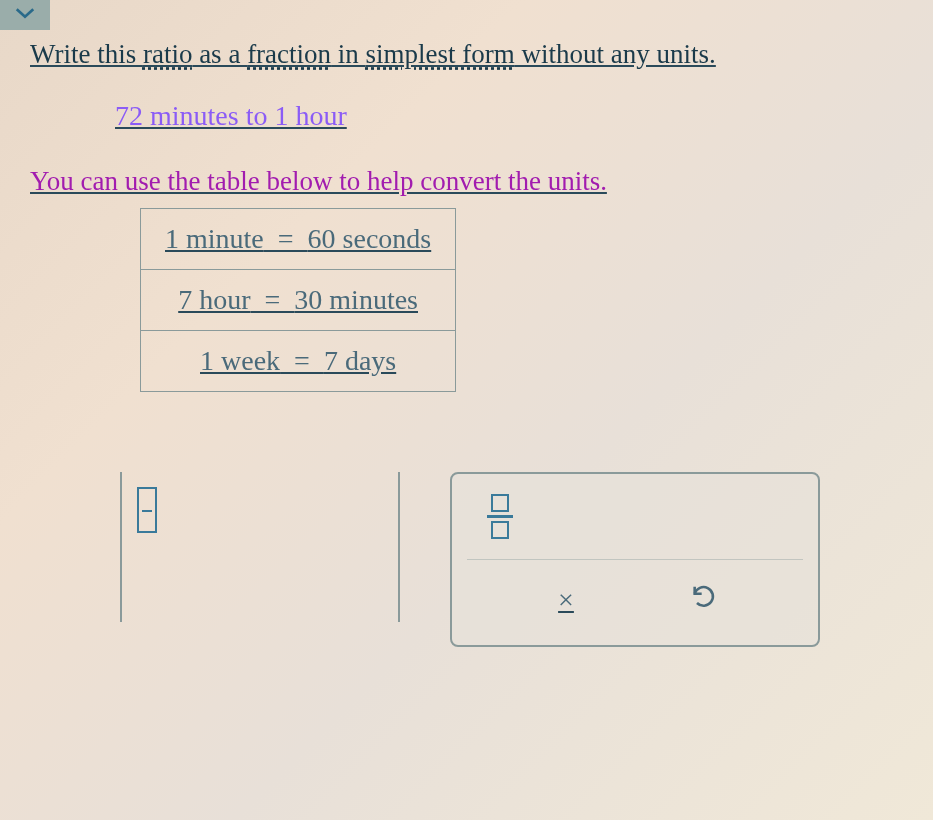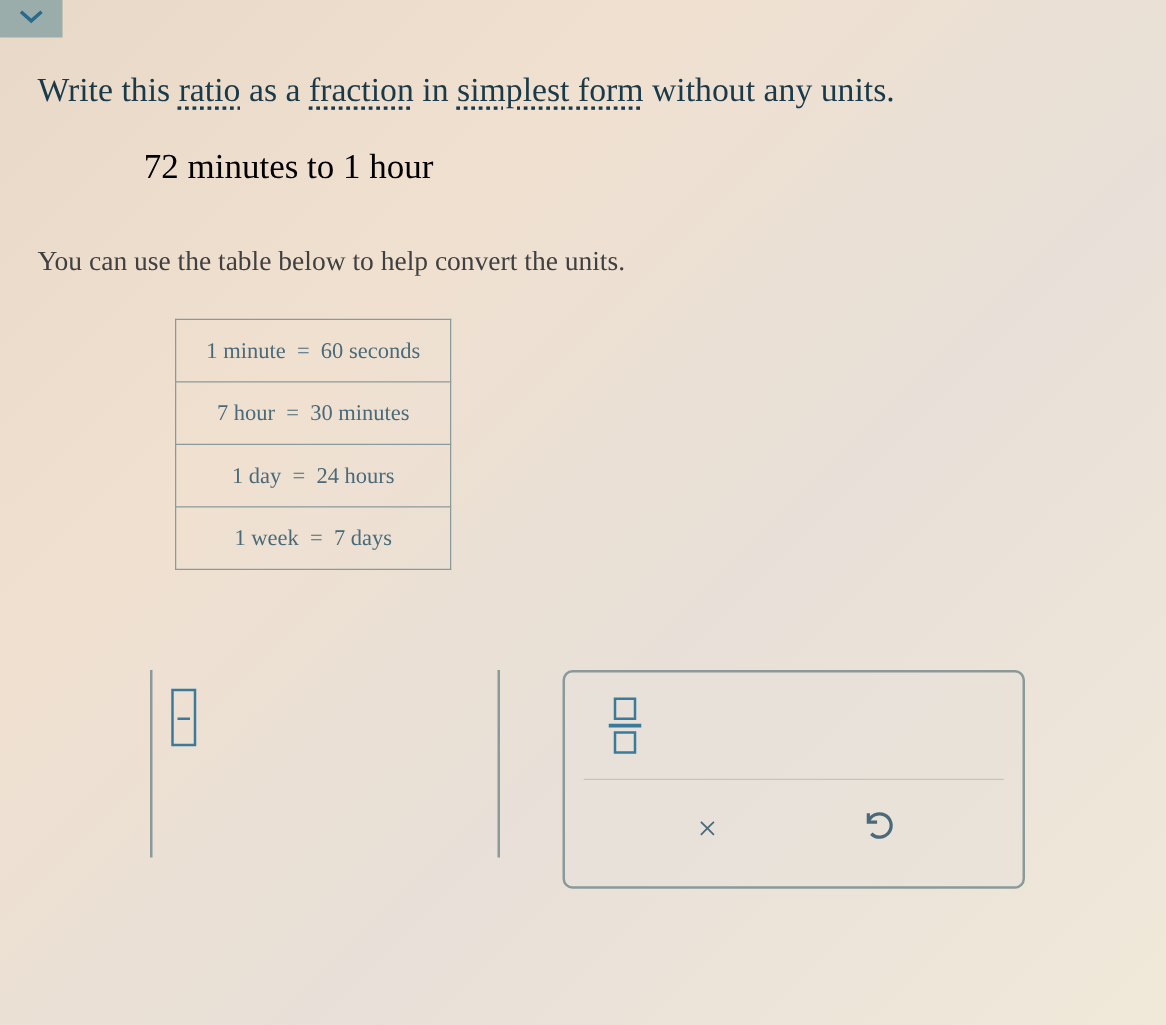--- a/index.html
+++ b/index.html
@@ -25,53 +25,54 @@
       background: #9aadaa;
       display: flex;
       align-items: center;
       justify-content: center;
     }
     .chevron-box svg {
       width: 22px;
       height: 14px;
     }
     .content {
-      padding: 52px 30px 30px 30px;
+      padding: 34px 30px 30px 30px;
+      text-decoration: underline;
     }
     .question {
       font-size: 27px;
       color: #1a3a4a;
       line-height: 1.5;
       margin-bottom: 25px;
     }
     .underline {
       text-decoration: underline;
       text-decoration-style: dotted;
       text-underline-offset: 4px;
     }
     .ratio-line {
       font-size: 28px;
-      color: #000000;
+      color: #8b5cf6;
       margin-left: 85px;
-      margin-bottom: 46px;
+      margin-bottom: 34px;
     }
     .helper-text {
-      font-size: 22px;
-      color: #404040;
-      margin-bottom: 33px;
+      font-size: 27px;
+      color: #a21caf;
+      margin-bottom: 11px;
     }
     .conversion-table {
       margin-left: 110px;
       border-collapse: collapse;
       margin-bottom: 80px;
     }
     .conversion-table td {
       border: 1px solid #8a9a9a;
       padding: 14px 24px;
-      font-size: 18px;
+      font-size: 28px;
       color: #4a6a7a;
       text-align: center;
       white-space: nowrap;
     }
     .answer-row {
       display: flex;
       gap: 50px;
       align-items: flex-start;
       margin-left: 90px;
     }
@@ -178,27 +179,20 @@
         <span>1 minute</span>
         &nbsp;=&nbsp;
         <span>60 seconds</span>
       </td>
     </tr>
     <tr>
       <td>
         <span>7 hour</span>
         &nbsp;=&nbsp;
         <span>30 minutes</span>
-      </td>
-    </tr>
-    <tr>
-      <td>
-        <span>1 day</span>
-        &nbsp;=&nbsp;
-        <span>24 hours</span>
       </td>
     </tr>
     <tr>
       <td>
         <span>1 week</span>
         &nbsp;=&nbsp;
         <span>7 days</span>
       </td>
     </tr>
   </tbody>

